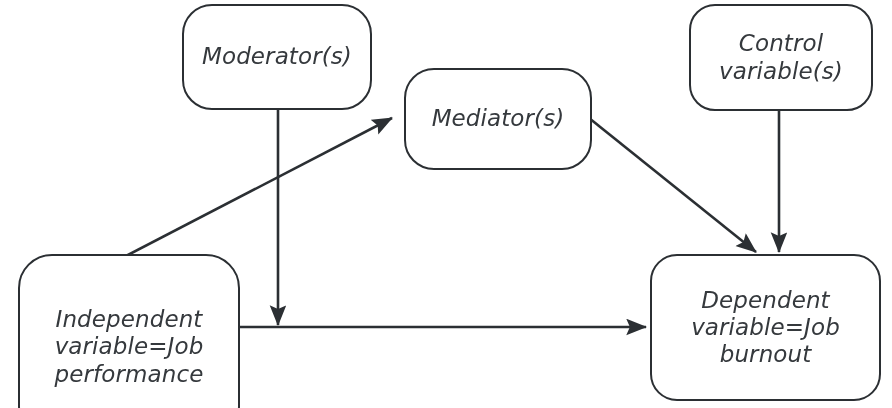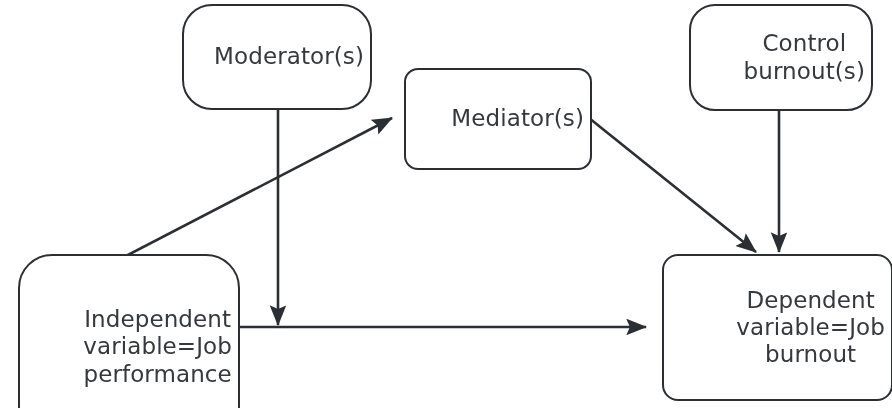--- a/index.html
+++ b/index.html
@@ -25,37 +25,38 @@
     height: 408px;
   }
   .node-box {
     position: absolute;
     box-sizing: border-box;
     border: 2.5px solid #2b2f33;
     background: #ffffff;
     border-radius: 26px;
     display: flex;
     align-items: center;
-    justify-content: flex-end;
+    justify-content: center;
     text-align: center;
     z-index: 2;
+    font-style: italic;
   }
   .node-label {
     color: #35393d;
     font-size: 23px;
     line-height: 1.18;
     letter-spacing: 0.1px;
     white-space: pre-line;
     padding: 0 6px;
   }
   #node-moderator  { left: 182px; top: 4px;   width: 190px; height: 106px; border-radius: 30px; }
-  #node-mediator   { left: 404px; top: 68px;  width: 188px; height: 102px; border-radius: 14px; }
+  #node-mediator   { left: 404px; top: 68px;  width: 188px; height: 102px; border-radius: 30px; }
   #node-control    { left: 689px; top: 4px;   width: 184px; height: 107px; border-radius: 26px; }
   #node-independent{ left: 18px;  top: 254px; width: 222px; height: 186px; border-radius: 34px; }
-  #node-dependent  { left: 650px; top: 254px; width: 231px; height: 147px; border-radius: 16px; margin-left: 12px; }
+  #node-dependent  { left: 650px; top: 254px; width: 231px; height: 147px; border-radius: 27px; }
 </style>
 </head>
 <body>
 
 <div id="diagram-root">
 
   <svg id="diagram-svg" viewBox="0 0 892 408" xmlns="http://www.w3.org/2000/svg">
     <defs>
       <marker id="arrowhead" markerWidth="9" markerHeight="9" refX="7.6" refY="3.2" orient="auto" markerUnits="strokeWidth">
         <path d="M0,0 L8,3.2 L0,6.4 L1.4,3.2 Z" fill="#2b2f33"></path>
@@ -76,21 +77,21 @@
   <div class="node-box" id="node-moderator">
     <span class="node-label">Moderator(s)</span>
   </div>
 
   <div class="node-box" id="node-mediator">
     <span class="node-label">Mediator(s)</span>
   </div>
 
   <div class="node-box" id="node-control">
     <span class="node-label">Control
-burnout(s)</span>
+variable(s)</span>
   </div>
 
   <div class="node-box" id="node-independent">
     <span class="node-label">Independent
 variable=Job
 performance</span>
   </div>
 
   <div class="node-box" id="node-dependent">
     <span class="node-label">Dependent

